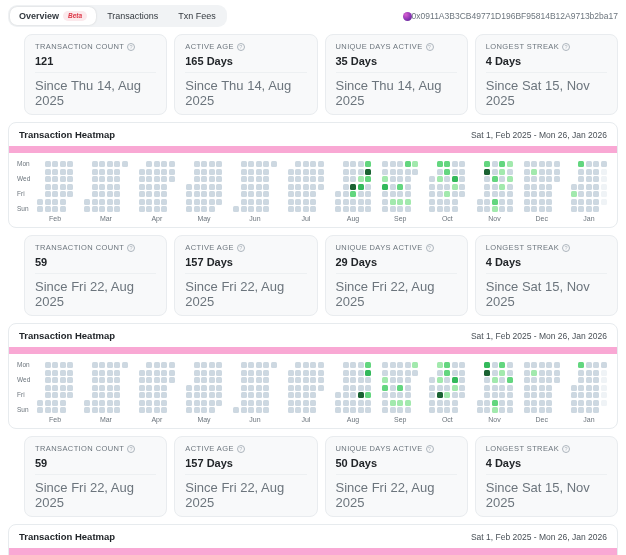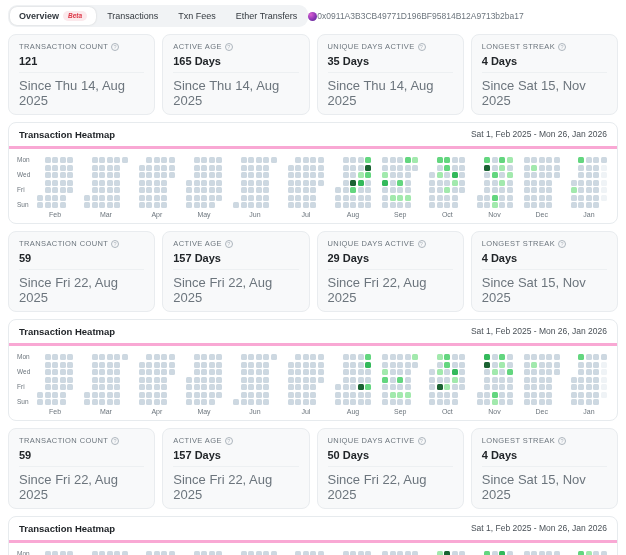--- a/index.html
+++ b/index.html
@@ -1,38 +1,38 @@
 <!DOCTYPE html>
 <html style="--cell: #cdd8e1; --future: #eff3f6; --lv1: #a2e9ad; --lv2: #63d67f; --lv3: #33b95b; --lv4: #1a6232;"><head>
 <meta charset="utf-8">
 <style>
   html,body{margin:0;padding:0;width:626px;height:555px;overflow:hidden;background:#ffffff;}
   *{box-sizing:border-box;}
   .page{width:626px;height:555px;padding:5px 8px;font-family:"Liberation Sans",sans-serif;color:#212529;}
 
   
-  .topbar{display:flex;align-items:center;margin-bottom:7px;}
+  .topbar{display:flex;justify-content:space-between;align-items:center;margin-bottom:7px;}
   .tab-group{display:flex;align-items:center;background:#f1f3f5;border-radius:9px;padding:2px;gap:2px;}
   .tab{font-size:9px;font-weight:500;color:#343a40;padding:4px 9px;border-radius:7px;white-space:nowrap;cursor:pointer;display:flex;align-items:center;gap:4px;}
   .tab.active{background:#ffffff;font-weight:700;box-shadow:0 0 2px rgba(33,37,41,.18);}
   .beta-badge{font-size:6.5px;font-weight:700;font-style:italic;color:#dc3545;background:#fbe9ec;padding:1px 5px;border-radius:7px;line-height:1.3;}
   .address{display:flex;align-items:center;font-size:8.5px;color:#6c757d;cursor:pointer;}
   .addr-icon{width:9px;height:9px;border-radius:50%;background:radial-gradient(circle at 32% 30%,#d95fd0 0%,#8b35b5 55%,#4d2a86 100%);display:inline-block;}
 
   
-  .stats-row{display:grid;grid-template-columns:repeat(4,1fr);gap:7px;margin-bottom:7px;}
+  .stats-row{display:grid;grid-template-columns:repeat(4,1fr);gap:7px;margin-bottom:7px;margin-left:16px;}
   .stat-card{background:#f8f9fa;border:1px solid #e9ecef;border-radius:8px;padding:7px 10px 6px;}
   .stat-label{display:flex;align-items:center;gap:3px;font-size:7.5px;letter-spacing:.4px;color:#6c757d;font-weight:500;}
   .info-icon{width:8px;height:8px;border:1px solid #adb5bd;border-radius:50%;color:#adb5bd;font-size:5.5px;line-height:6px;text-align:center;display:inline-block;cursor:pointer;}
   .stat-value{font-size:11px;font-weight:700;color:#212529;margin:4px 0 5px;}
   .stat-since{font-size:13px;color:#6c757d;border-top:1px solid #edf0f2;padding-top:5px;}
 
   
   .panel{border:1px solid #e7ebee;border-radius:8px;background:#fff;margin-bottom:7px;}
-  .panel-header{display:flex;justify-content:space-between;align-items:flex-start;padding:6px 10px;border-bottom:3px solid #f9a8d4;}
+  .panel-header{display:flex;justify-content:space-between;align-items:flex-end;padding:6px 10px;border-bottom:7px solid #f9a8d4;}
   .panel-title{font-size:9.5px;font-weight:700;color:#212529;}
   .panel-range{font-size:8.5px;color:#495057;}
   .heatmap-wrap{display:flex;align-items:flex-start;padding:8px 10px 5px 8px;}
   .day-labels{display:flex;flex-direction:column;gap:1.5px;margin-right:5px;flex:none;}
   .day-labels .dl{height:6px;line-height:6px;font-size:6.5px;color:#6c757d;text-align:left;width:15px;}
   .months{flex:1;display:flex;justify-content:space-between;}
   .month{display:flex;flex-direction:column;align-items:center;}
   .month-grid{display:flex;gap:1.5px;}
   .week{display:flex;flex-direction:column;gap:1.5px;}
   .cell{width:6px;height:6px;border-radius:1.5px;background:var(--cell);cursor:pointer;}
@@ -49,21 +49,20 @@
 
 <div class="page">
   <div class="topbar">
     <div class="tab-group">
       <div class="tab active">
         <span>Overview</span>
         <span class="beta-badge">Beta</span>
       </div>
       <div class="tab">Transactions</div>
       <div class="tab">Txn Fees</div>
-      <div class="tab">Ether Transfers</div>
     </div>
     <div class="address">
       <span class="addr-icon"></span>
       <span>0x0911A3B3CB49771D196BF95814B12A9713b2ba17</span>
     </div>
   </div>
   <div id="sections">
       <div class="stats-row">
         <div class="stat-card">
           <div class="stat-label">

